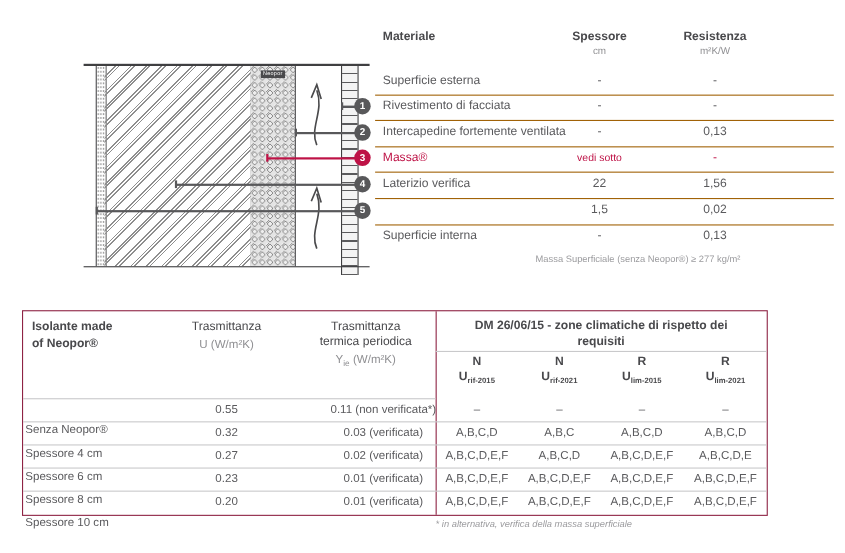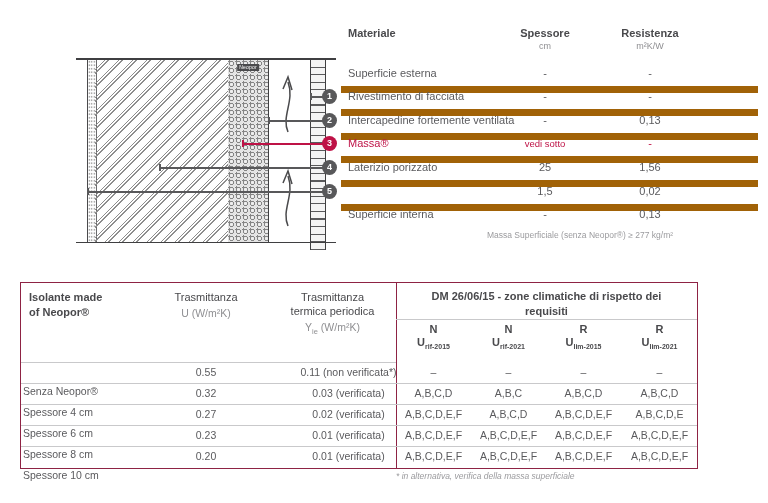--- a/index.html
+++ b/index.html
@@ -32,21 +32,21 @@
   .leader .tick{position:absolute;left:-1px;top:-2.8px;width:1.6px;height:7px;background:inherit;display:block;}
   .leader.accent{background:#be1246;}
   .co{position:absolute;z-index:4;width:15px;height:15px;border-radius:50%;background:#58585a;color:#fff;
       font-size:9px;font-weight:bold;text-align:center;line-height:15px;left:322px;}
   .co.accent{background:#be1246;}
   
   .mt-h{position:absolute;top:27px;font-size:11px;font-weight:bold;color:#49494c;}
   .mt-hc{position:absolute;top:27px;width:80px;text-align:center;font-size:11px;font-weight:bold;color:#49494c;}
   .mt-hu{display:block;font-weight:normal;font-size:9px;color:#8f8f92;margin-top:2px;}
   .mrow{position:absolute;left:341px;width:417px;height:23.5px;font-size:11px;line-height:23.5px;color:#5a5a5d;}
-  .mrow.sep{border-bottom:7px solid #a16207;}
+  .mrow.sep{border-bottom:1px solid #a16207;}
   .mrow .mname{position:absolute;left:7px;white-space:nowrap;}
   .mrow .mspess{position:absolute;left:164px;width:80px;text-align:center;}
   .mrow .mres{position:absolute;left:269px;width:80px;text-align:center;}
   .mrow.accent, .mrow.accent .mspess, .mrow.accent .mres{color:#be1246;}
   .mrow.accent .mspess{font-size:9.5px;}
   .mt-foot{position:absolute;left:430px;width:300px;top:230px;font-size:8.5px;color:#9b9b9e;text-align:center;}
   
   .ptable{position:absolute;left:20px;top:282px;width:676px;height:185px;border:1px solid #8e2344;font-size:10.5px;}
   .vline{position:absolute;left:375px;top:0;bottom:0;width:1px;background:#8e2344;}
   .hr-gray{position:absolute;height:1px;background:#c9c9cb;}
@@ -143,22 +143,22 @@
       <span class="mname">Intercapedine fortemente ventilata</span>
       <span class="mspess">-</span>
       <span class="mres">0,13</span>
     </div>
     <div class="mrow sep accent" style="top:132px">
       <span class="mname">Massa®</span>
       <span class="mspess">vedi sotto</span>
       <span class="mres">-</span>
     </div>
     <div class="mrow sep" style="top:156px">
-      <span class="mname">Laterizio porizzato</span>
-      <span class="mspess">25</span>
+      <span class="mname">Laterizio verifica</span>
+      <span class="mspess">22</span>
       <span class="mres">1,56</span>
     </div>
     <div class="mrow sep" style="top:180px">
       <span class="mspess">1,5</span>
       <span class="mres">0,02</span>
     </div>
     <div class="mrow" style="top:203px">
       <span class="mname">Superficie interna</span>
       <span class="mspess">-</span>
       <span class="mres">0,13</span>

